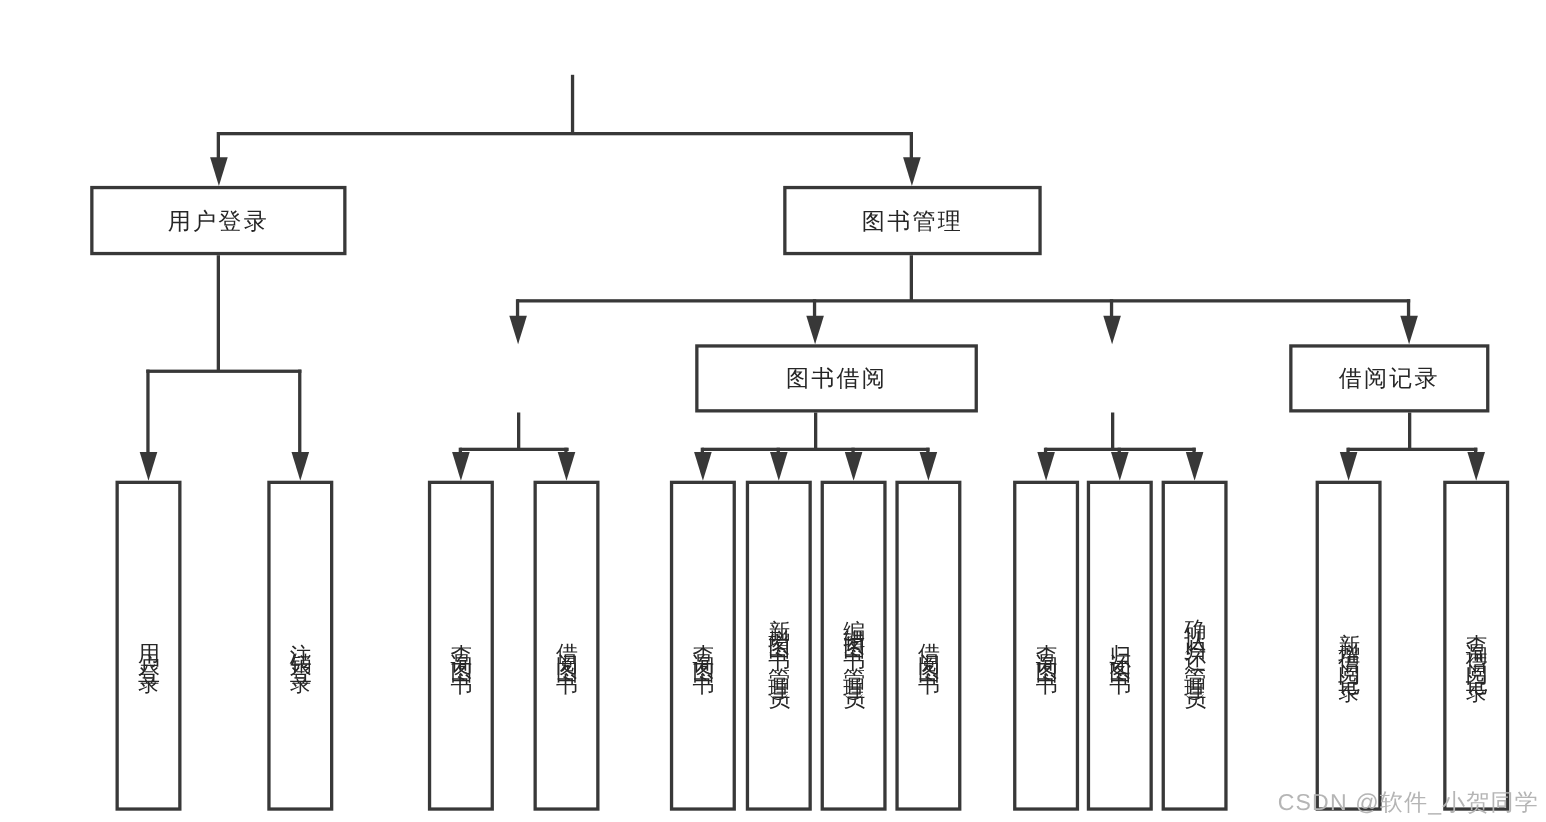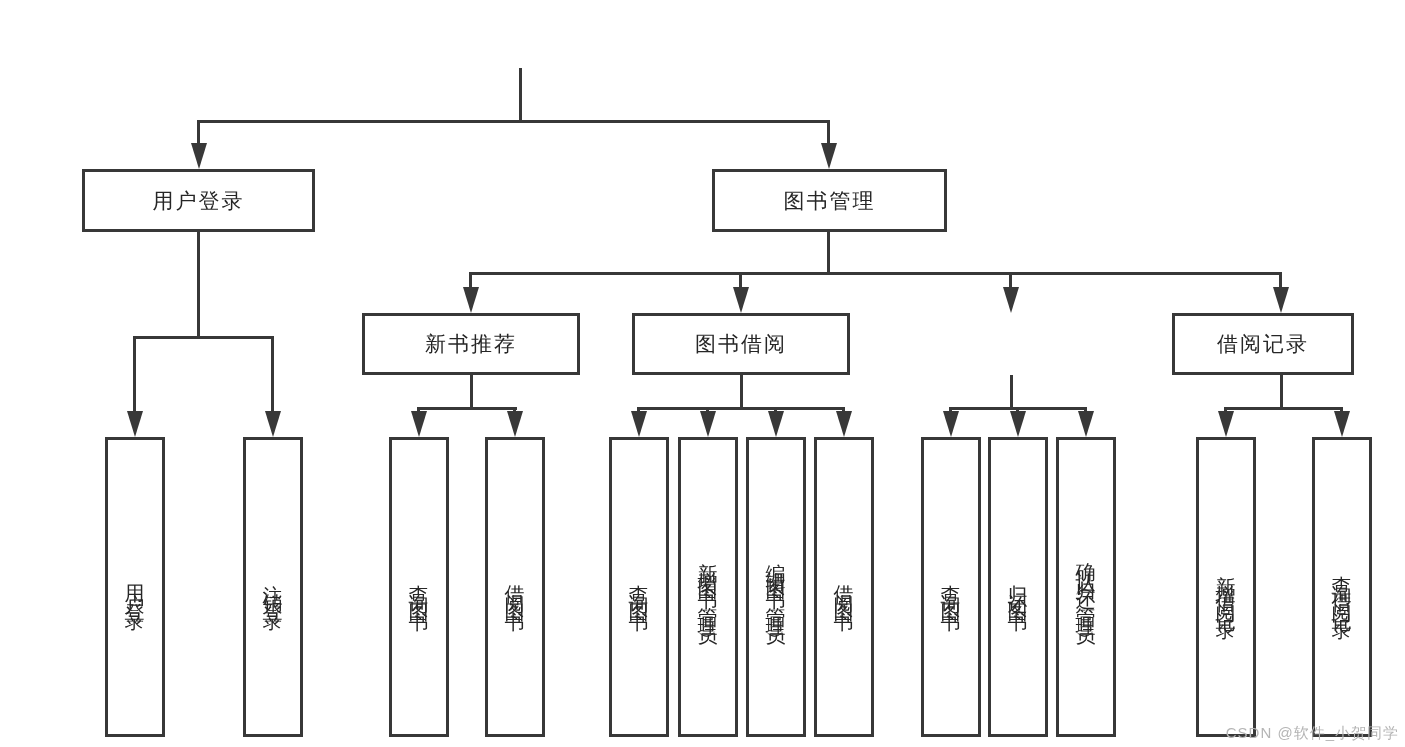--- a/index.html
+++ b/index.html
@@ -43,21 +43,21 @@
   .hl{position:absolute;height:3px;background:var(--line);}
   .ar{
     position:absolute;width:0;height:0;
     border-left:8px solid transparent;
     border-right:8px solid transparent;
     border-top:26px solid var(--line);
   }
   .watermark{
     position:absolute;
     right:6px;bottom:4px;
-    font-size:15px;
+    font-size:21px;
     color:var(--watermark);
     letter-spacing:1px;
     z-index:5;
   }
 </style>
 </head>
 <body>
 
 <div class="canvas">
 
@@ -87,24 +87,21 @@
   <div class="hl" style="left:470px;top:272px;width:812px"></div>
   <div class="vl" style="left:469px;top:272px;height:18px"></div>
   <div class="vl" style="left:739px;top:272px;height:18px"></div>
   <div class="vl" style="left:1009px;top:272px;height:18px"></div>
   <div class="vl" style="left:1279px;top:272px;height:18px"></div>
   <div class="ar" style="left:463px;top:287px"></div>
   <div class="ar" style="left:733px;top:287px"></div>
   <div class="ar" style="left:1003px;top:287px"></div>
   <div class="ar" style="left:1273px;top:287px"></div>
 
-  <div class="box" style="left:362px;top:313px;width:218px;height:62px">
-    <span class="lbl">新书推荐</span>
-  </div>
-  <div class="box" style="left:632px;top:313px;width:218px;height:62px">
+  <div class="box" style="left:632px;top:313px;width:257px;height:62px">
     <span class="lbl">图书借阅</span>
   </div>
   <div class="box" style="left:1172px;top:313px;width:182px;height:62px">
     <span class="lbl">借阅记录</span>
   </div>
 
   <div class="vl" style="left:470px;top:375px;height:34px"></div>
   <div class="hl" style="left:418px;top:407px;width:99px"></div>
   <div class="vl" style="left:417px;top:407px;height:10px"></div>
   <div class="vl" style="left:513px;top:407px;height:10px"></div>

